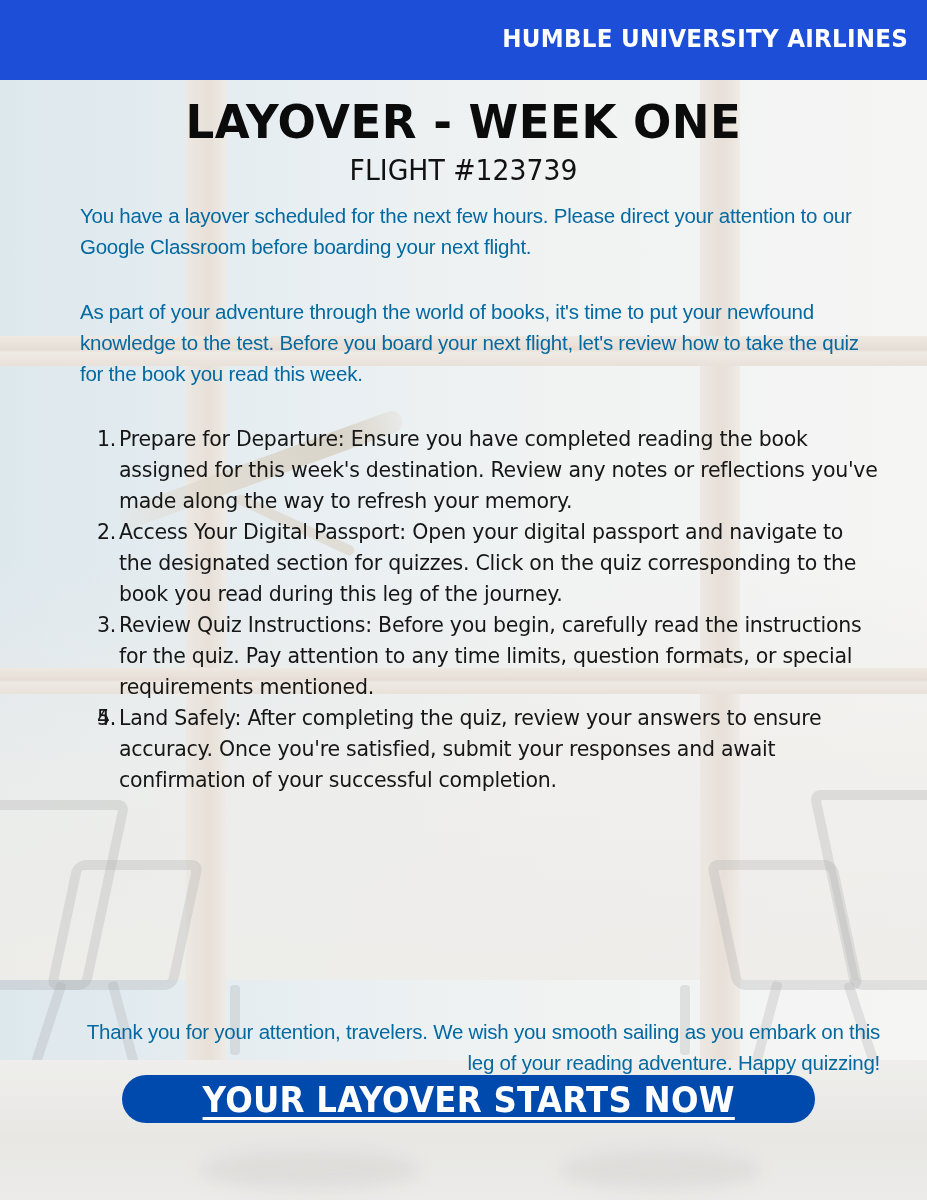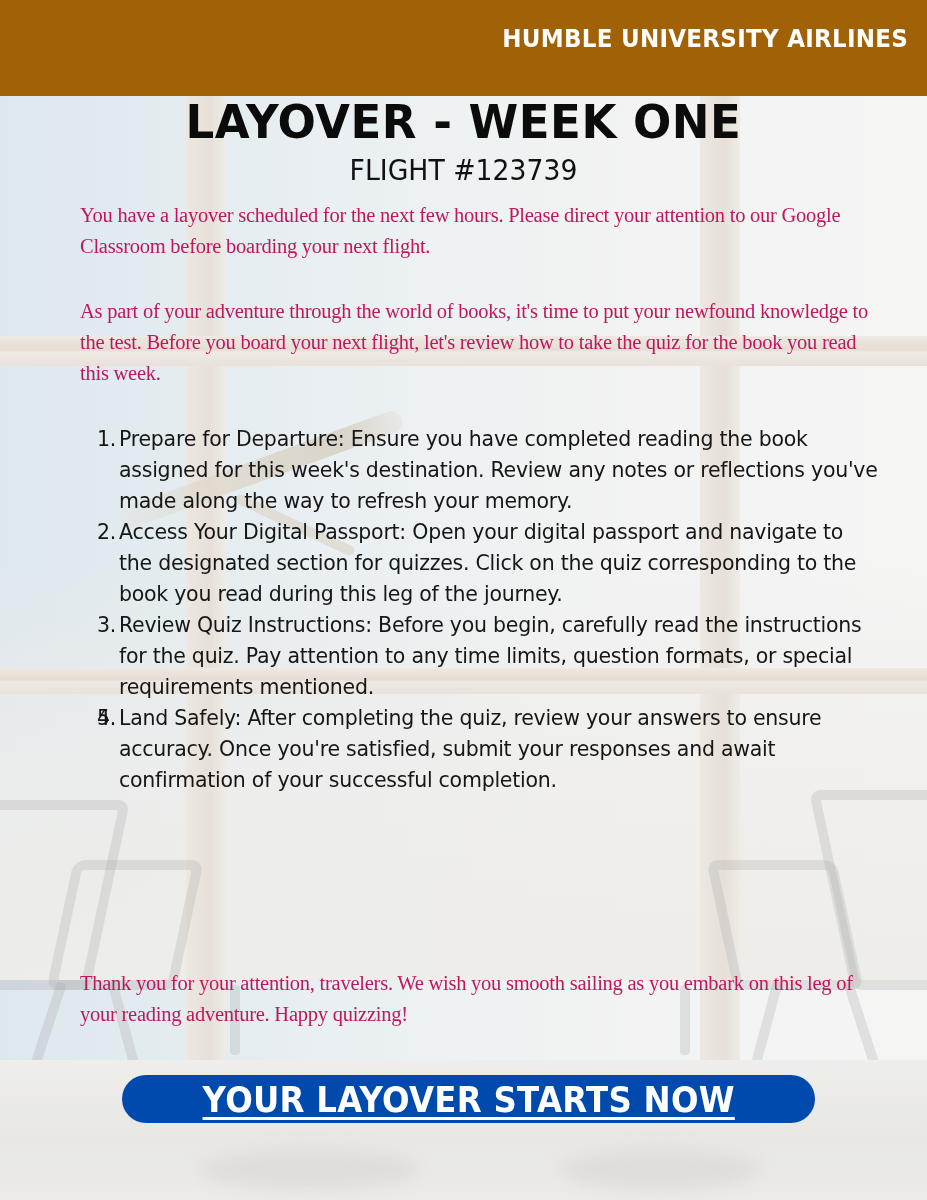--- a/index.html
+++ b/index.html
@@ -22,35 +22,35 @@
   .plane { position: absolute; left: 120px; top: 510px; width: 300px; height: 22px;
     background: linear-gradient(90deg, rgba(222,214,200,0.2), rgba(214,204,188,0.75) 40%, rgba(205,195,178,0.8) 80%, rgba(220,212,200,0.3));
     border-radius: 12px; transform: rotate(-20deg); transform-origin: left center; }
   .plane-wing { position: absolute; left: 230px; top: 520px; width: 130px; height: 10px;
     background: rgba(210,200,184,0.6); border-radius: 6px; transform: rotate(25deg); }
   .chair { position: absolute; border: 10px solid rgba(150,150,150,0.28); border-radius: 12px; }
   .chair-leg { position: absolute; width: 10px; background: rgba(150,150,150,0.28); border-radius: 4px; }
   .overlay { position: absolute; inset: 0; background: rgba(255,255,255,0.18); }
 
   
-  .header { position: absolute; left: 0; top: 0; width: 927px; height: 96px; background: #a16207; }
+  .header { position: absolute; left: 0; top: 0; width: 927px; height: 80px; background: #1d4ed8; }
   .header .brand { position: absolute; right: 19px; top: 24px; color: #fff; font-weight: 700;
     font-size: 25px; letter-spacing: 0.3px; font-family: "DejaVu Sans", sans-serif; transform: scaleX(0.92); transform-origin: right center; }
 
   
   .content { position: absolute; left: 0; top: 80px; width: 927px; }
   .title { position: absolute; left: 0; width: 927px; top: 14px; text-align: center;
     font-family: "DejaVu Sans", sans-serif; font-weight: 700; font-size: 47px; letter-spacing: 0.5px; color: #0b0b0b; transform: scaleX(0.96); }
   .subtitle { position: absolute; left: 0; width: 927px; top: 73px; text-align: center;
     font-family: "DejaVu Sans", sans-serif; font-size: 29px; color: #111; transform: scaleX(0.92); }
-  .para { position: absolute; left: 80px; width: 800px; font-family: Liberation Serif, serif;
-    font-size: 20.5px; line-height: 31px; color: #be185d; margin: 0; letter-spacing: -0.25px; }
+  .para { position: absolute; left: 80px; width: 800px; font-family: Liberation Sans, sans-serif;
+    font-size: 20.5px; line-height: 31px; color: #0369a1; margin: 0; letter-spacing: -0.25px; }
   .p1 { top: 120px; }
   .p2 { top: 216px; }
-  .p3 { top: 888px; }
+  .p3 { top: 936px; text-align: right; }
   .steps { position: absolute; left: 80px; top: 344px; width: 800px; margin: 0; padding: 0; list-style: none;
     font-family: "DejaVu Sans", sans-serif; font-size: 20.5px; line-height: 31px; color: #161616; letter-spacing: -0.25px; }
   .steps li { position: relative; padding-left: 39px; margin: 0; }
   .steps .num { position: absolute; left: 17px; top: 0; }
 
   
   .cta { position: absolute; left: 122px; top: 1075px; width: 693px; height: 48px; background: #004aad;
     border-radius: 34px; display: flex; align-items: center; justify-content: center; cursor: pointer; }
   .cta span { color: #fff; font-family: "DejaVu Sans", sans-serif; font-weight: 700; font-size: 36px;
     text-decoration: underline; text-decoration-thickness: 3px; text-underline-offset: 5px; letter-spacing: 0.3px; transform: scaleX(0.9); display: inline-block; }

